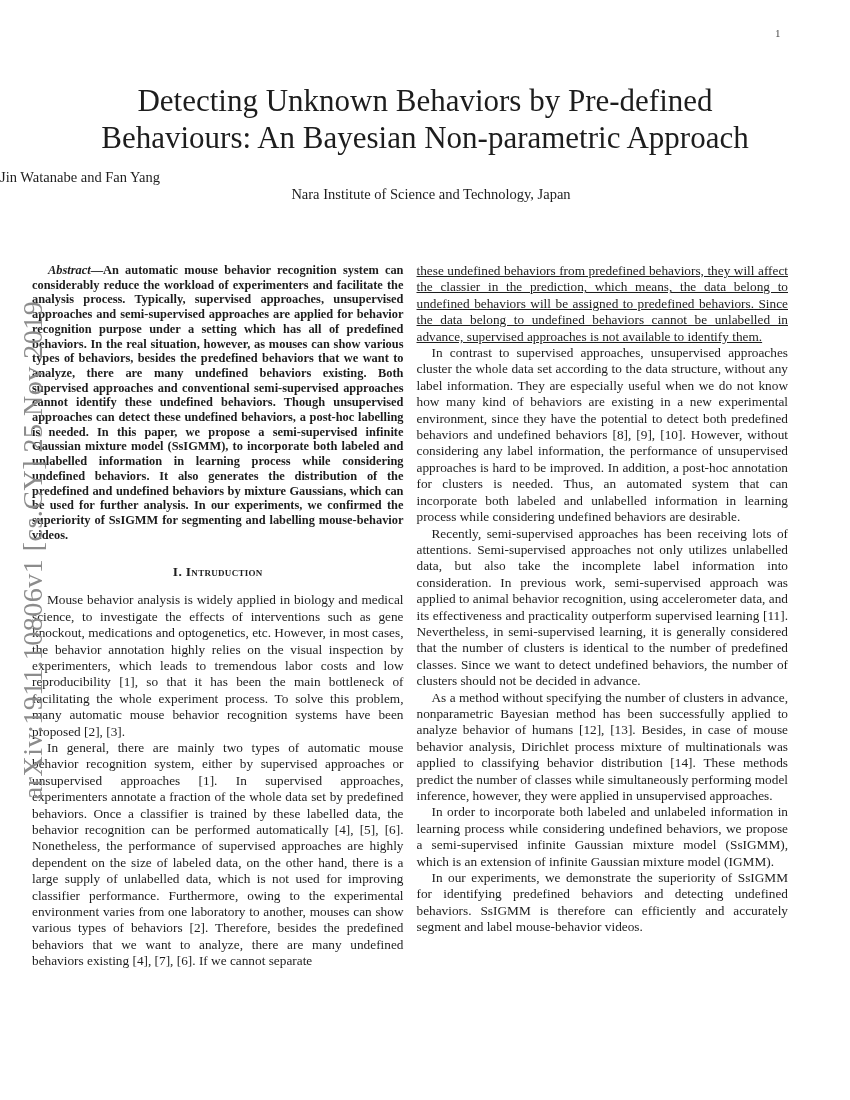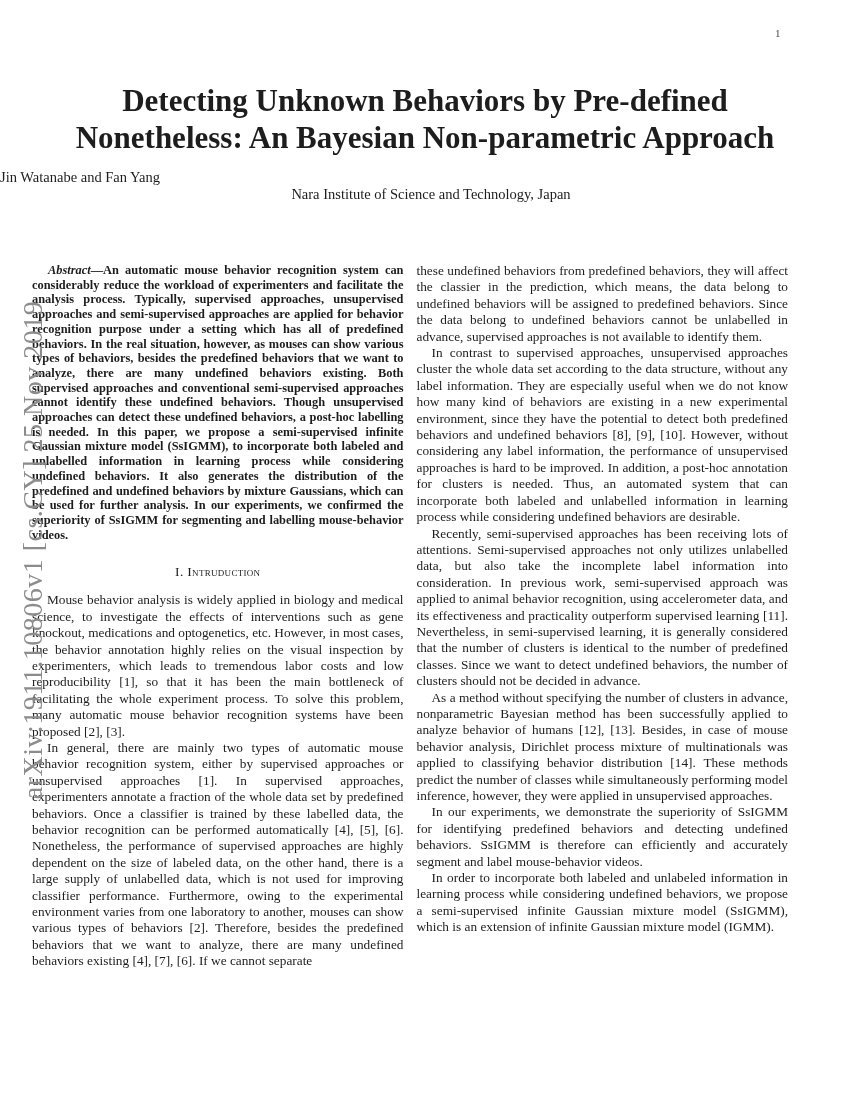--- a/index.html
+++ b/index.html
@@ -39,21 +39,21 @@
   }
 
   .page {
     padding-top: 82px;
   }
 
   .title {
     text-align: center;
     font-size: 31px;
     line-height: 37px;
-    font-weight: bold;
+    font-weight: normal;
     margin: 0 50px;
   }
 
   .authors {
     font-size: 14.5px;
     line-height: 17px;
     margin-top: 13px;
   }
   .affiliation {
     text-align: center;
@@ -91,50 +91,51 @@
   }
   .index-terms {
     margin-top: 14px;
   }
 
   .section-heading {
     text-align: center;
     font-size: 13.5px;
     margin-top: 22px;
     margin-bottom: 12px;
-    font-weight: normal;
+    font-weight: bold;
     letter-spacing: 0.3px;
   }
   .section-heading .sc {
     font-variant: small-caps;
   }
 
   .body-par {
     font-size: 13.3px;
     line-height: 16.4px;
     text-align: justify;
     text-indent: 15px;
     margin: 0;
   }
   .body-par.no-indent {
     text-indent: 0;
+    text-decoration: underline;
   }
 </style>
 </head>
 <body>
 
 <div class="arxiv-watermark">arXiv:1911.10806v1  [cs.CY]  25 Nov 2019</div>
 
 <div class="page-number">1</div>
 
 <div class="page">
 
   <h1 class="title">
     <span>Detecting Unknown Behaviors by Pre-defined</span><br>
-    <span>Nonetheless: An Bayesian Non-parametric Approach</span>
+    <span>Behaviours: An Bayesian Non-parametric Approach</span>
   </h1>
 
   <div class="authors">Jin Watanabe and Fan Yang</div>
 
   <div class="affiliation">Nara Institute of Science and Technology, Japan</div>
 
   <div class="columns">
 
     <div class="col">
 
@@ -155,20 +156,20 @@
     <div class="col">
 
       <p class="body-par no-indent">these undefined behaviors from predefined behaviors, they will affect the classier in the prediction, which means, the data belong to undefined behaviors will be assigned to predefined behaviors. Since the data belong to undefined behaviors cannot be unlabelled in advance, supervised approaches is not available to identify them.</p>
 
       <p class="body-par">In contrast to supervised approaches, unsupervised approaches cluster the whole data set according to the data structure, without any label information. They are especially useful when we do not know how many kind of behaviors are existing in a new experimental environment, since they have the potential to detect both predefined behaviors and undefined behaviors [8], [9], [10]. However, without considering any label information, the performance of unsupervised approaches is hard to be improved. In addition, a post-hoc annotation for clusters is needed. Thus, an automated system that can incorporate both labeled and unlabelled information in learning process while considering undefined behaviors are desirable.</p>
 
       <p class="body-par">Recently, semi-supervised approaches has been receiving lots of attentions. Semi-supervised approaches not only utilizes unlabelled data, but also take the incomplete label information into consideration. In previous work, semi-supervised approach was applied to animal behavior recognition, using accelerometer data, and its effectiveness and practicality outperform supervised learning [11]. Nevertheless, in semi-supervised learning, it is generally considered that the number of clusters is identical to the number of predefined classes. Since we want to detect undefined behaviors, the number of clusters should not be decided in advance.</p>
 
       <p class="body-par">As a method without specifying the number of clusters in advance, nonparametric Bayesian method has been successfully applied to analyze behavior of humans [12], [13]. Besides, in case of mouse behavior analysis, Dirichlet process mixture of multinationals was applied to classifying behavior distribution [14]. These methods predict the number of classes while simultaneously performing model inference, however, they were applied in unsupervised approaches.</p>
 
+      <p class="body-par">In order to incorporate both labeled and unlabeled information in learning process while considering undefined behaviors, we propose a semi-supervised infinite Gaussian mixture model (SsIGMM), which is an extension of infinite Gaussian mixture model (IGMM).</p>
+
       <p class="body-par">In our experiments, we demonstrate the superiority of SsIGMM for identifying predefined behaviors and detecting undefined behaviors. SsIGMM is therefore can efficiently and accurately segment and label mouse-behavior videos.</p>
-
-      <p class="body-par">In order to incorporate both labeled and unlabeled information in learning process while considering undefined behaviors, we propose a semi-supervised infinite Gaussian mixture model (SsIGMM), which is an extension of infinite Gaussian mixture model (IGMM).</p>
 
     </div>
 
   </div>
 </div>
 
 </body></html>

